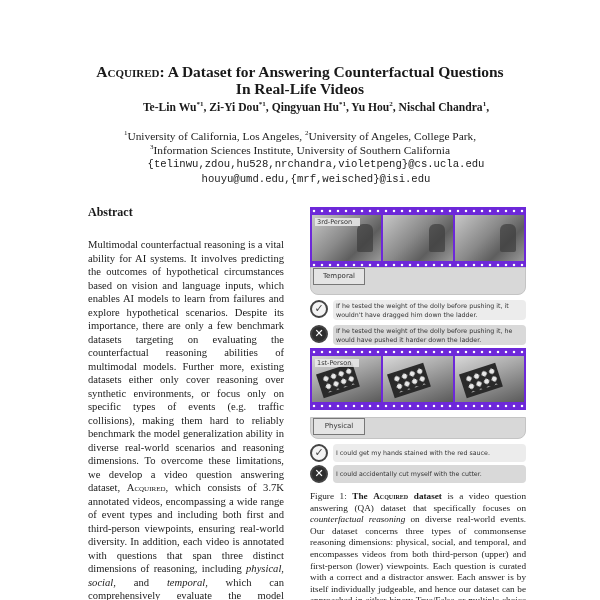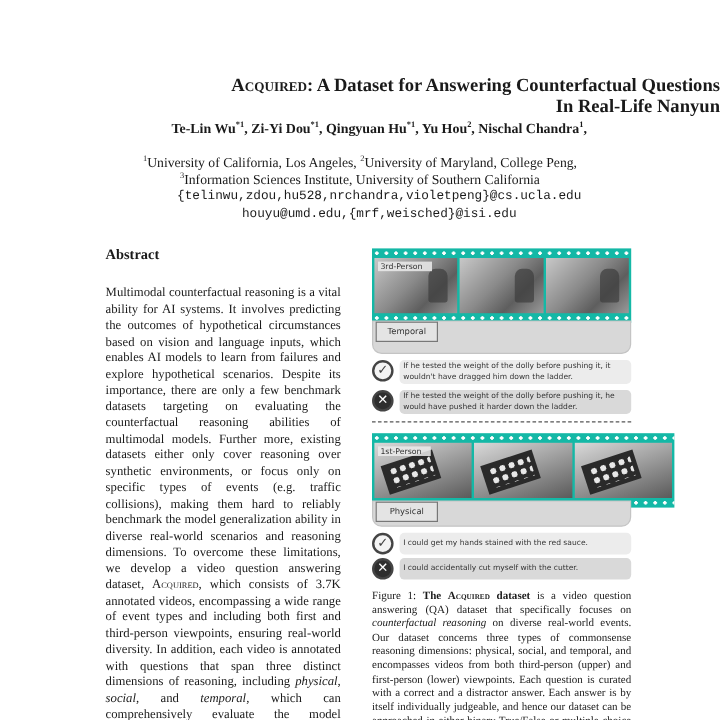--- a/index.html
+++ b/index.html
@@ -1,28 +1,28 @@
 <!DOCTYPE html>
 <html><head>
 <meta charset="utf-8">
 <style>
   html, body { margin:0; padding:0; background:#ffffff; }
   body { width:600px; height:600px; overflow:hidden; position:relative; font-family:"Liberation Serif", serif; color:#1a1a1a; }
-  .title { position:absolute; left:0; width:600px; top:63px; text-align:right; font-weight:bold; font-size:15.5px; line-height:17px; }
+  .title { position:absolute; left:0; width:600px; top:63px; text-align:center; font-weight:bold; font-size:15.5px; line-height:17px; }
   .title .sc { font-variant:small-caps; }
   .authors { position:absolute; left:16px; width:600px; top:101px; text-align:center; font-weight:bold; font-size:11.6px; line-height:14.5px; }
   .affil { position:absolute; left:0; width:600px; top:129px; text-align:center; font-size:11.4px; line-height:14.2px; }
   .mono { font-family:Liberation Mono, monospace; font-size:10.6px;padding-left:32px; }
   sup { font-size:7px; line-height:0; }
   .abs-head { position:absolute; left:88px; width:196px; top:205px; font-weight:bold; font-size:12px; }
   .abs-body { position:absolute; left:88px; width:196px; top:238px; font-size:10.6px; line-height:13.5px; text-align:justify; hyphens:auto; }
   .abs-body p { margin:0; }
   .abs-body .sc { font-variant:small-caps; }
   .figure { position:absolute; left:310px; top:207px; width:216px; height:273px; font-family:"DejaVu Sans", sans-serif; }
-  .filmstrip { position:absolute; left:0; width:216px; height:62px; background:#14b8a6; }
+  .filmstrip { position:absolute; left:0; width:216px; height:62px; background:#6d28d9; }
   .perfs { position:absolute; left:0; right:0; height:6px; background-image:radial-gradient(circle, #fff 1.4px, transparent 1.6px); background-size:8px 6px; }
   .perfs.top { top:1px; } .perfs.bot { bottom:1px; }
   .frames { position:absolute; left:2px; right:2px; top:8px; bottom:8px; display:flex; gap:2px; }
   .frame { flex:1; position:relative; overflow:hidden; }
   .f-temporal { background:linear-gradient(135deg,#c8c8c8 0%,#8a8a8a 45%,#5e5e5e 70%,#9a9a9a 100%); }
   .f-temporal::after { content:""; position:absolute; right:8px; top:20%; width:16px; height:60%; background:#3d3d3d; border-radius:6px 6px 2px 2px; opacity:.7; }
   .f-physical { background:linear-gradient(160deg,#d9d9d9 0%,#a8a8a8 40%,#5a5a5a 100%); }
   .f-physical::before { content:""; position:absolute; left:10%; top:25%; width:55%; height:55%; background:#2a2a2a; transform:rotate(-18deg); }
   .f-physical::after { content:""; position:absolute; left:16%; top:32%; width:44%; height:40%; background-image:radial-gradient(circle,#e8e8e8 2.4px,transparent 2.8px); background-size:8px 8px; transform:rotate(-18deg); }
   .view-tag { position:absolute; left:3px; top:3px; font-size:6.5px; color:#333; background:rgba(235,235,235,.85); padding:0 8px 0 2px; z-index:2; }
@@ -37,35 +37,35 @@
   .ans-text.wrongbg { background:#d9d9d9; }
   .dash { position:absolute; left:0; width:216px; border-top:1px dashed #555; }
   .caption { position:absolute; left:310px; width:216px; top:491px; font-size:9.2px; line-height:11.6px; text-align:justify; }
   .caption b .sc { font-variant:small-caps; }
 </style>
 </head>
 <body>
 
 <div class="title">
   <span class="sc">Acquired</span><span>: A Dataset for Answering Counterfactual Questions</span><br>
-  <span>In Real-Life Nanyun</span>
+  <span>In Real-Life Videos</span>
 </div>
 
 <div class="authors">
   <div>
     <span>Te-Lin Wu</span><sup>*1</sup>,
     <span>Zi-Yi Dou</span><sup>*1</sup>,
     <span>Qingyuan Hu</span><sup>*1</sup>,
     <span>Yu Hou</span><sup>2</sup>,
     <span>Nischal Chandra</span><sup>1</sup>,
   </div>
 </div>
 
 <div class="affil">
-  <div><sup>1</sup><span>University of California, Los Angeles, </span><sup>2</sup><span>University of Maryland, College Peng,</span></div>
+  <div><sup>1</sup><span>University of California, Los Angeles, </span><sup>2</sup><span>University of Angeles, College Park,</span></div>
   <div><sup>3</sup><span>Information Sciences Institute, University of Southern California</span></div>
   <div class="mono">{telinwu,zdou,hu528,nrchandra,violetpeng}@cs.ucla.edu</div>
   <div class="mono">houyu@umd.edu,{mrf,weisched}@isi.edu</div>
 </div>
 
 <div class="abs-head">Abstract</div>
 <div class="abs-body">
   <p><span>Multimodal counterfactual reasoning is a vital ability for AI systems.  It involves predicting the outcomes of hypothetical circumstances based on vision and language inputs, which enables AI models to learn from failures and explore hypothetical scenarios. Despite its importance, there are only a few benchmark datasets targeting on evaluating the counterfactual reasoning abilities of multimodal models. Further more, existing datasets either only cover reasoning over synthetic environments, or focus only on specific types of events (e.g. traffic collisions), making them hard to reliably benchmark the model generalization ability in diverse real-world scenarios and reasoning dimensions.  To overcome these limitations, we develop a video question answering dataset, </span><span class="sc">Acquired</span><span>, which consists of 3.7K annotated videos, encompassing a wide range of event types and including both first and third-person viewpoints, ensuring real-world diversity. In addition, each video is annotated with questions that span three distinct dimensions of reasoning, including </span><i>physical</i><span>, </span><i>social</i><span>, and </span><i>temporal</i><span>, which can comprehensively evaluate the model counterfactual abilities along multiple aspects. We benchmark our dataset against several state-of-the-art language-only and multimodal models and experimental results demonstrate a significant performance gap (&gt;13%) between models and humans. The find-</span></p>
 </div>
 
@@ -88,21 +88,21 @@
   <div class="answer" style="top:93px;">
     <div class="ans-icon">✓</div>
     <div class="ans-text">If he tested the weight of the dolly before pushing it, it wouldn't have dragged him down the ladder.</div>
   </div>
   <div class="answer" style="top:118px;">
     <div class="ans-icon wrong">✕</div>
     <div class="ans-text wrongbg">If he tested the weight of the dolly before pushing it, he would have pushed it harder down the ladder.</div>
   </div>
   <div class="dash" style="top:144px;"></div>
 
-  <div class="filmstrip" style="top:154px;padding-left:36px;">
+  <div class="filmstrip" style="top:141px;">
     <div class="perfs top"></div>
     <div class="frames">
       <div class="frame f-physical">
           <span class="view-tag">1st-Person</span>
         </div>
       <div class="frame f-physical"></div>
       <div class="frame f-physical"></div>
     </div>
     <div class="perfs bot"></div>
   </div>

